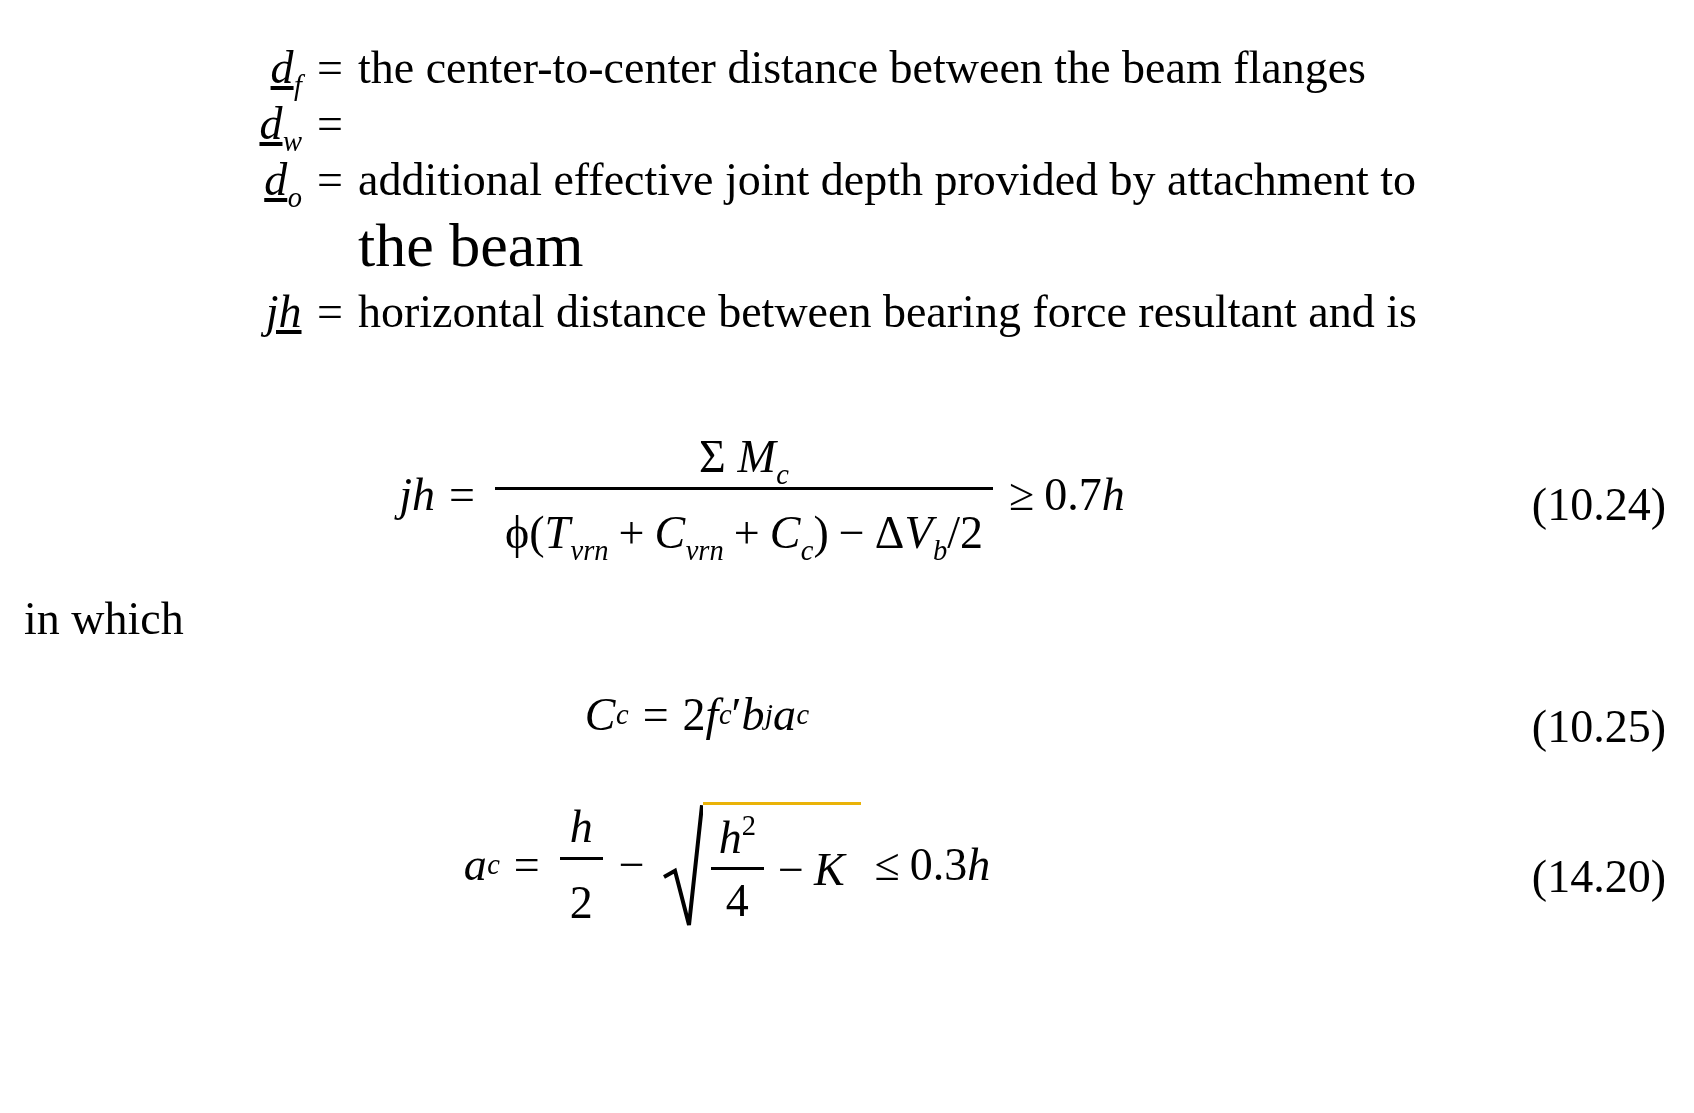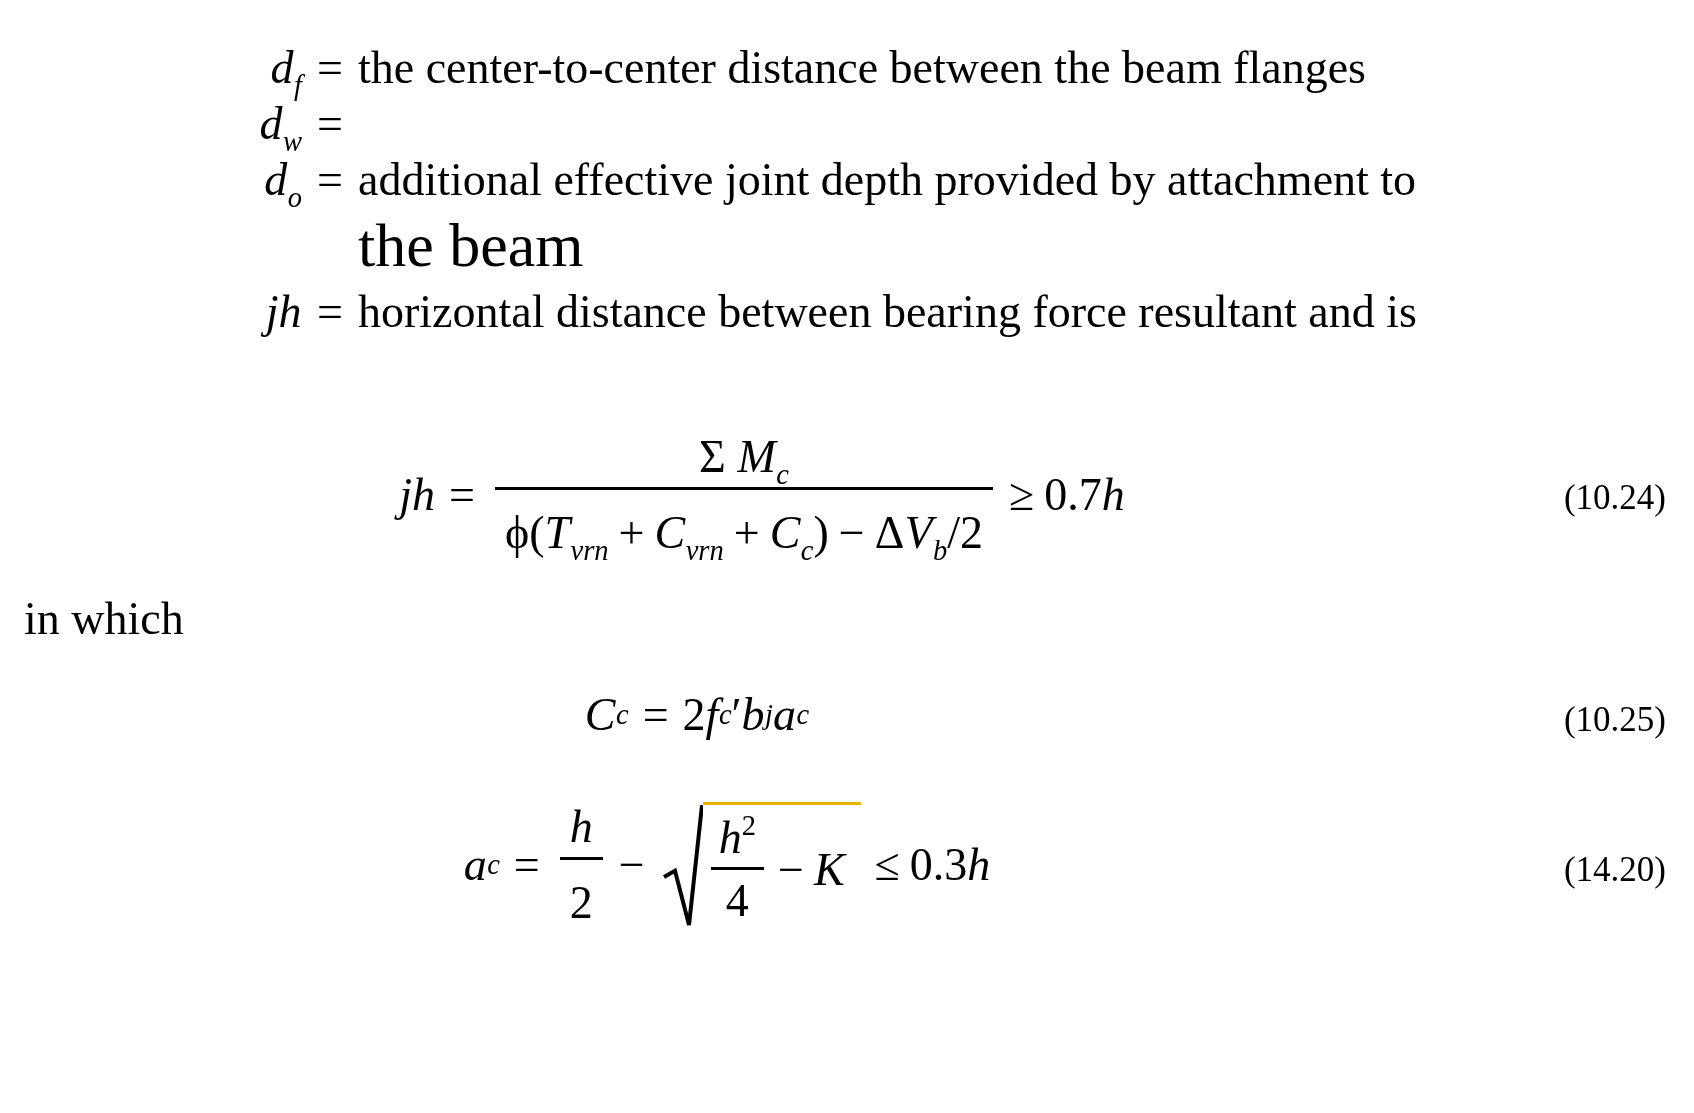--- a/index.html
+++ b/index.html
@@ -34,20 +34,21 @@
     font-size: 46px;
     line-height: 1.22;
     white-space: nowrap;
   }
   .defsym {
     width: 122px;
     text-align: right;
     flex: 0 0 122px;
     font-style: italic;
     font-size: 46px;
+    text-decoration: underline;
   }
   .defeq {
     flex: 0 0 56px;
     text-align: center;
     font-style: normal;
   }
   .deftext {
     font-style: normal;
     white-space: normal;
   }
@@ -95,21 +96,21 @@
     display: flex;
     align-items: center;
     justify-content: center;
     flex: 1 1 auto;
     font-size: 46px;
     white-space: nowrap;
   }
   .eqnum {
     position: absolute;
     right: 28px;
-    font-size: 35px;
+    font-size: 46px;
     font-style: normal;
     white-space: nowrap;
   }
 
   
   .frac {
     display: inline-flex;
     flex-direction: column;
     align-items: center;
     vertical-align: middle;

